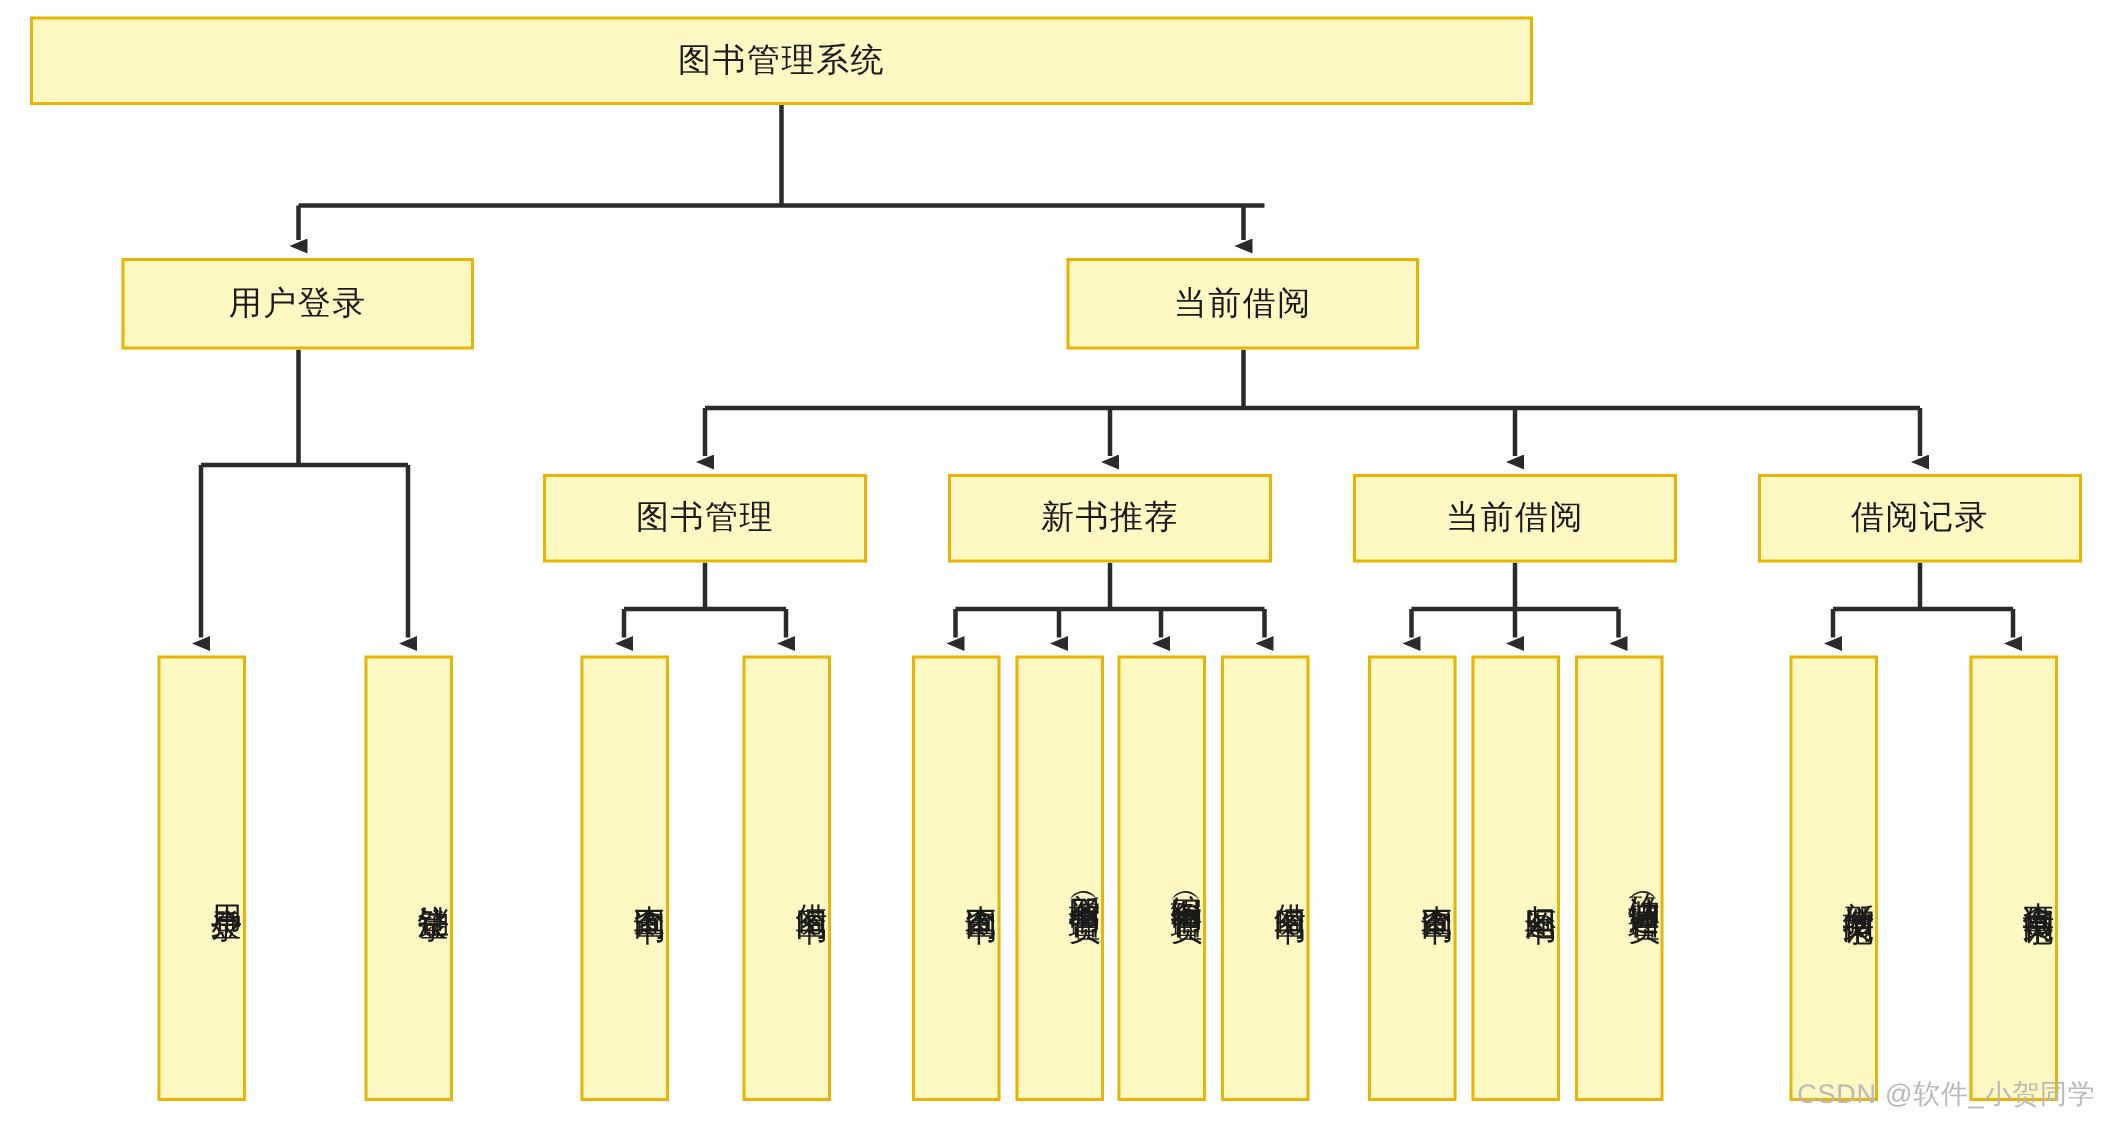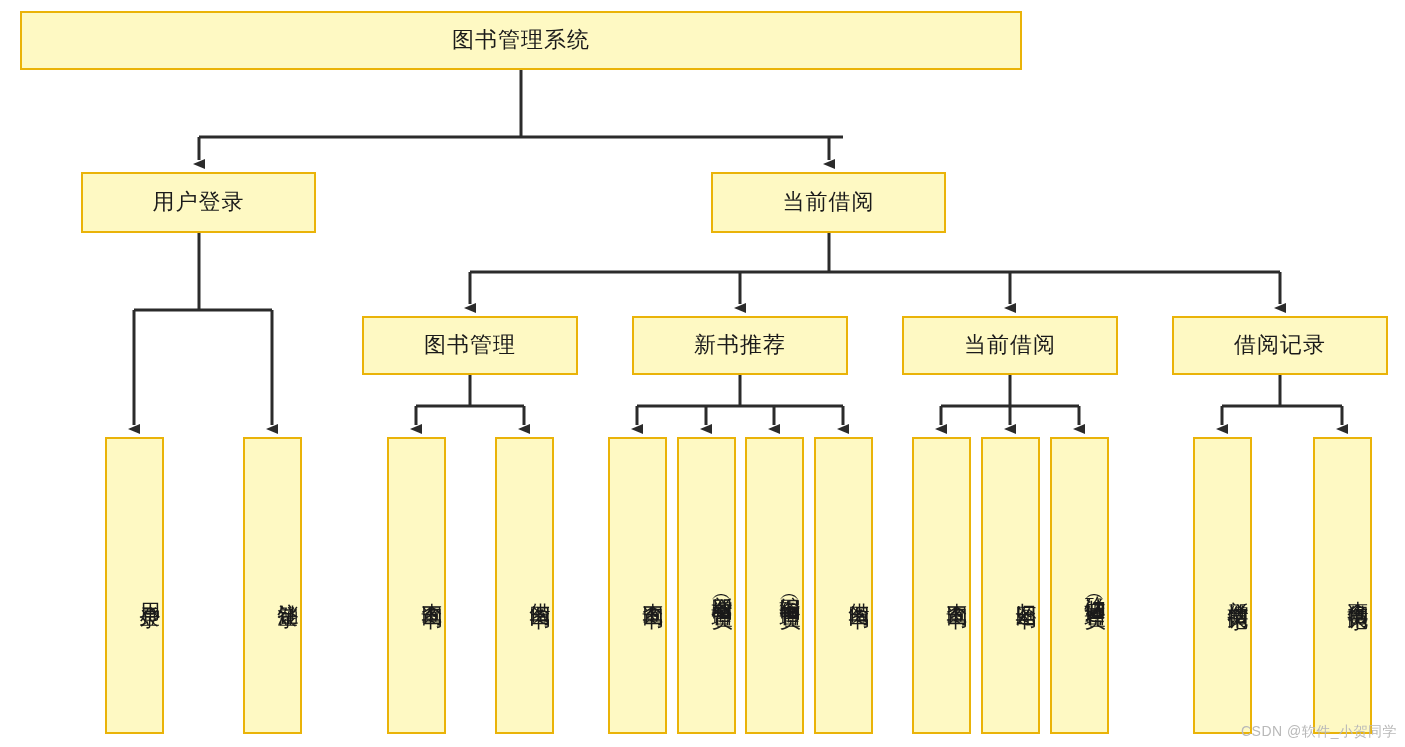--- a/index.html
+++ b/index.html
@@ -52,21 +52,21 @@
     left: 0;
     top: 0;
     width: 1405px;
     height: 747px;
     pointer-events: none;
   }
   .watermark {
     position: absolute;
     right: 8px;
     bottom: 6px;
-    font-size: 14px;
+    font-size: 18px;
     color: #b9b9b9;
     white-space: nowrap;
     letter-spacing: 0.5px;
   }
 </style>
 </head>
 <body>
 
 <div id="canvas">
 

